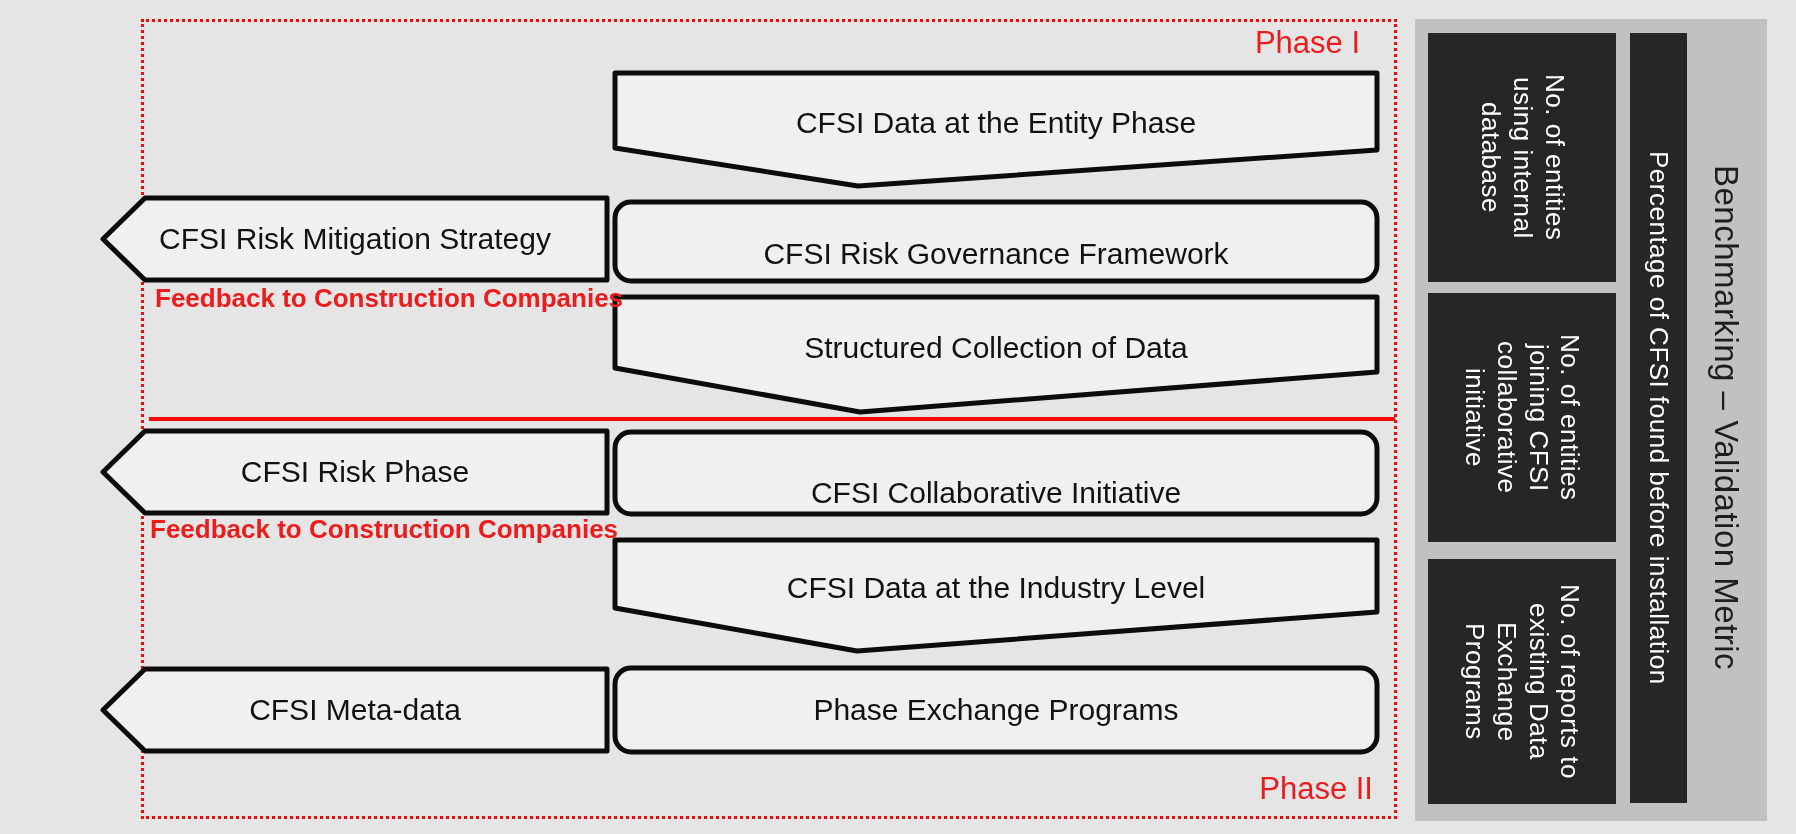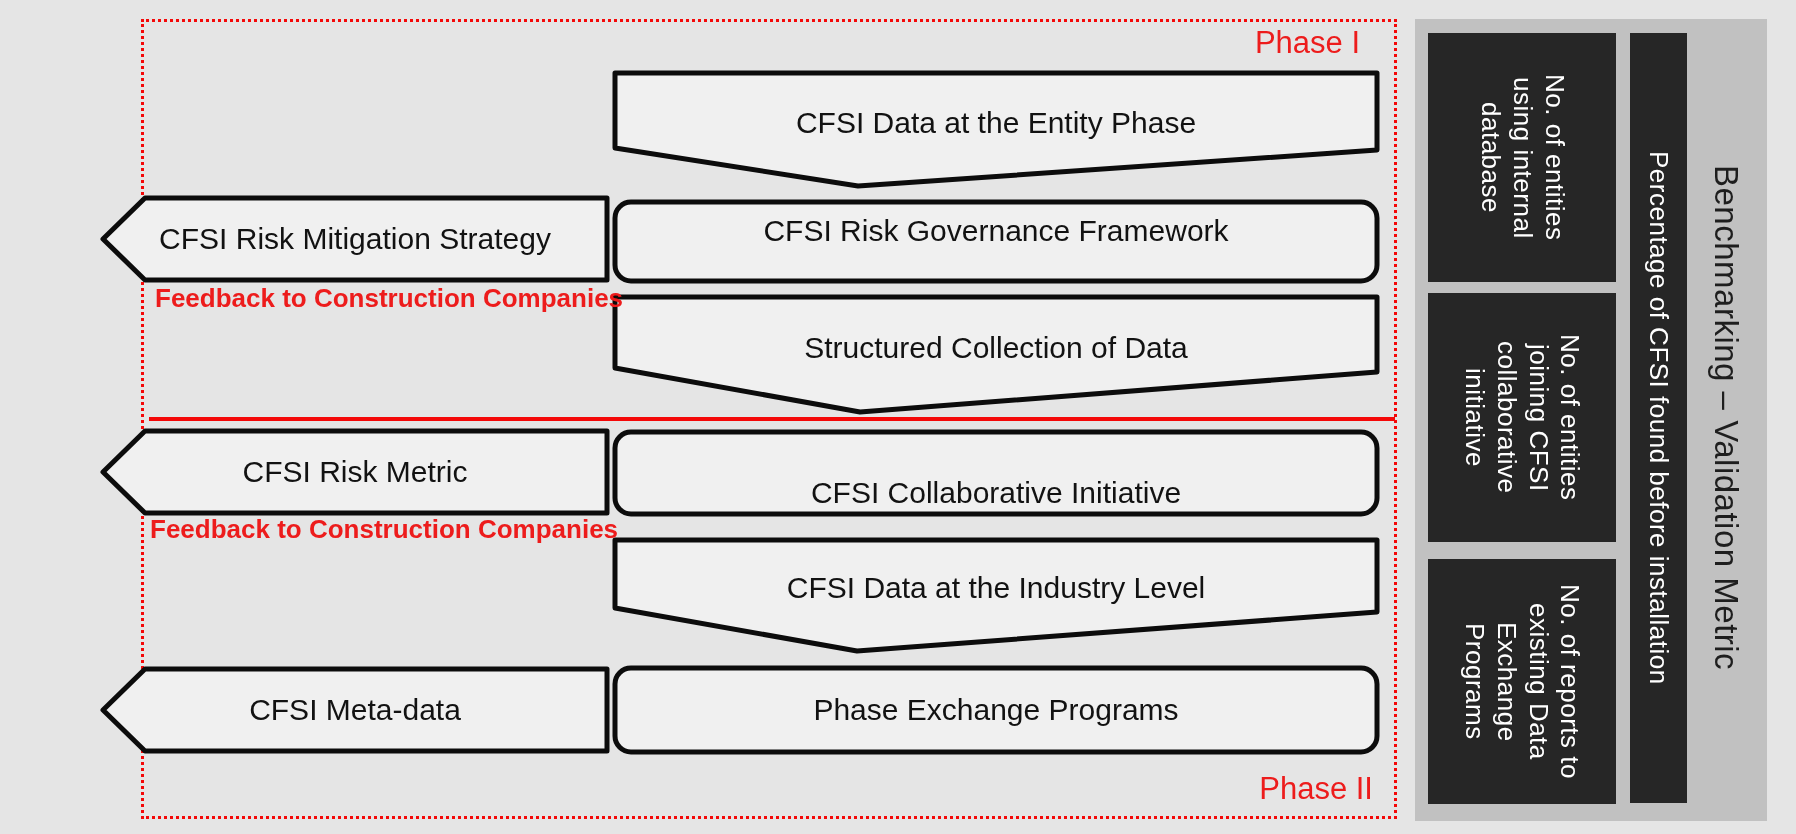--- a/index.html
+++ b/index.html
@@ -25,21 +25,21 @@
   #p2label { left:1056px; top:771px; width:317px; }
   
   #shape-layer { position:absolute; left:0; top:0; width:1796px; height:834px; }
   .shape { fill:var(--shape_fill); stroke:var(--shape_border); stroke-width:5px; stroke-linejoin:round; }
   
   .step-label, .arrow-label {
     position:absolute; display:flex; align-items:center; justify-content:center;
     font-size:30px; color:#121212; white-space:nowrap;
   }
   #lbl-step0 { left:615px; top:73px;  width:762px; height:100px; }
-  #lbl-step1 { left:615px; top:191px; width:762px; height:79px;  }
+  #lbl-step1 { left:615px; top:214px; width:762px; height:79px;  }
   #lbl-step2 { left:615px; top:297px; width:762px; height:102px; }
   #lbl-step3 { left:615px; top:452px; width:762px; height:82px;  }
   #lbl-step4 { left:615px; top:540px; width:762px; height:96px;  }
   #lbl-step5 { left:615px; top:668px; width:762px; height:84px;  }
   #lbl-arrow0 { left:103px; top:198px; width:504px; height:82px; }
   #lbl-arrow1 { left:103px; top:431px; width:504px; height:82px; }
   #lbl-arrow2 { left:103px; top:669px; width:504px; height:82px; }
   .feedback-note {
     position:absolute; font-size:26px; font-weight:700; color:var(--red_text); white-space:nowrap;
   }
@@ -92,21 +92,21 @@
   </svg>
 
   <div id="lbl-step0" class="step-label">CFSI Data at the Entity Phase</div>
   <div id="lbl-step1" class="step-label">CFSI Risk Governance Framework</div>
   <div id="lbl-step2" class="step-label">Structured Collection of Data</div>
   <div id="lbl-step3" class="step-label">CFSI Collaborative Initiative</div>
   <div id="lbl-step4" class="step-label">CFSI Data at the Industry Level</div>
   <div id="lbl-step5" class="step-label">Phase Exchange Programs</div>
 
   <div id="lbl-arrow0" class="arrow-label">CFSI Risk Mitigation Strategy</div>
-  <div id="lbl-arrow1" class="arrow-label">CFSI Risk Metric</div>
+  <div id="lbl-arrow1" class="arrow-label">CFSI Risk Phase</div>
   <div id="lbl-arrow2" class="arrow-label">CFSI Meta-data</div>
 
   <div id="note0" class="feedback-note">Feedback to Construction Companies</div>
   <div id="note1" class="feedback-note">Feedback to Construction Companies</div>
 
   <div id="metrics-panel">
     <div id="mbox0" class="metric-box">
       <span class="vtext">No. of entities
 using internal
 database</span>

